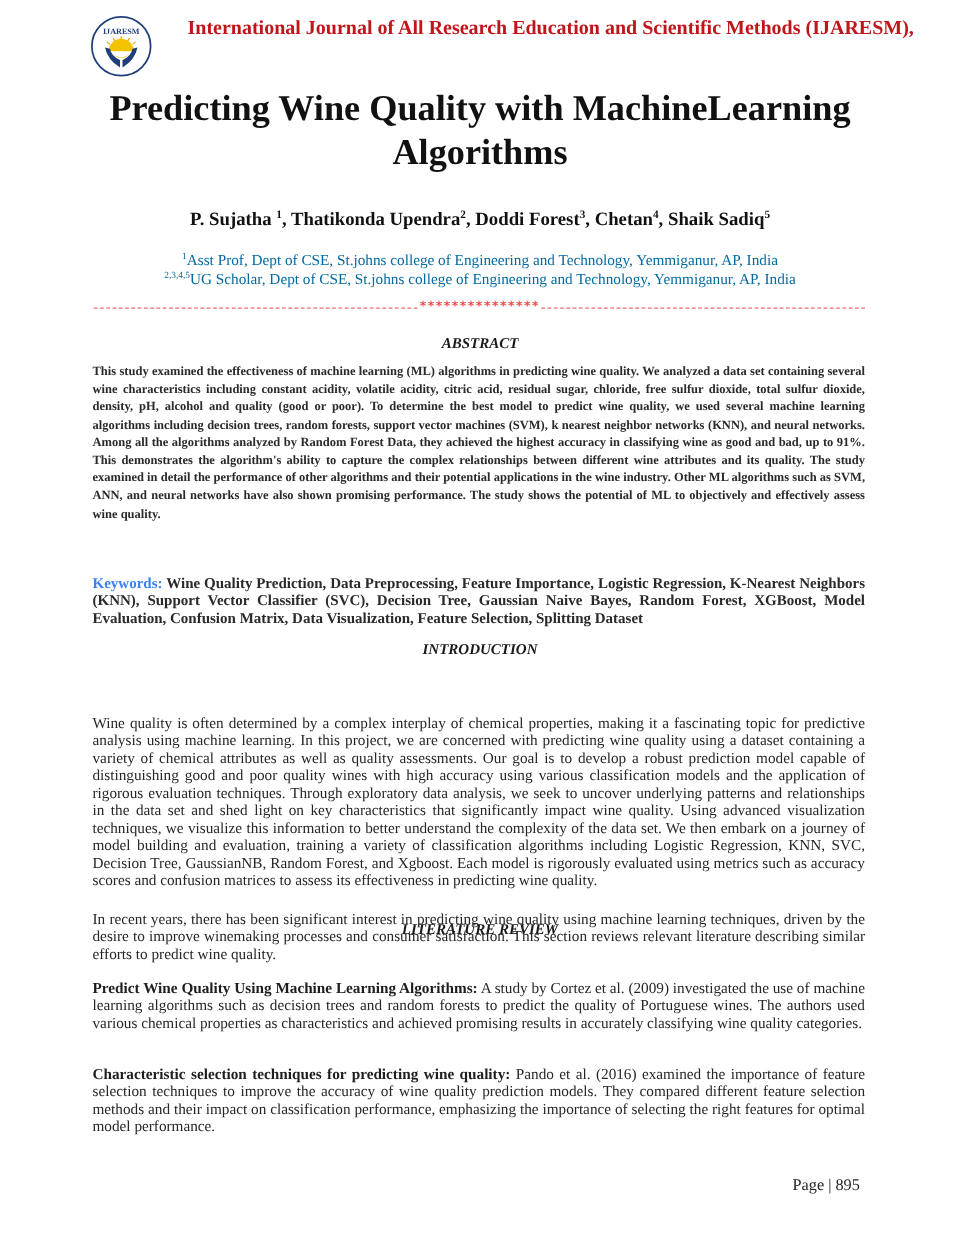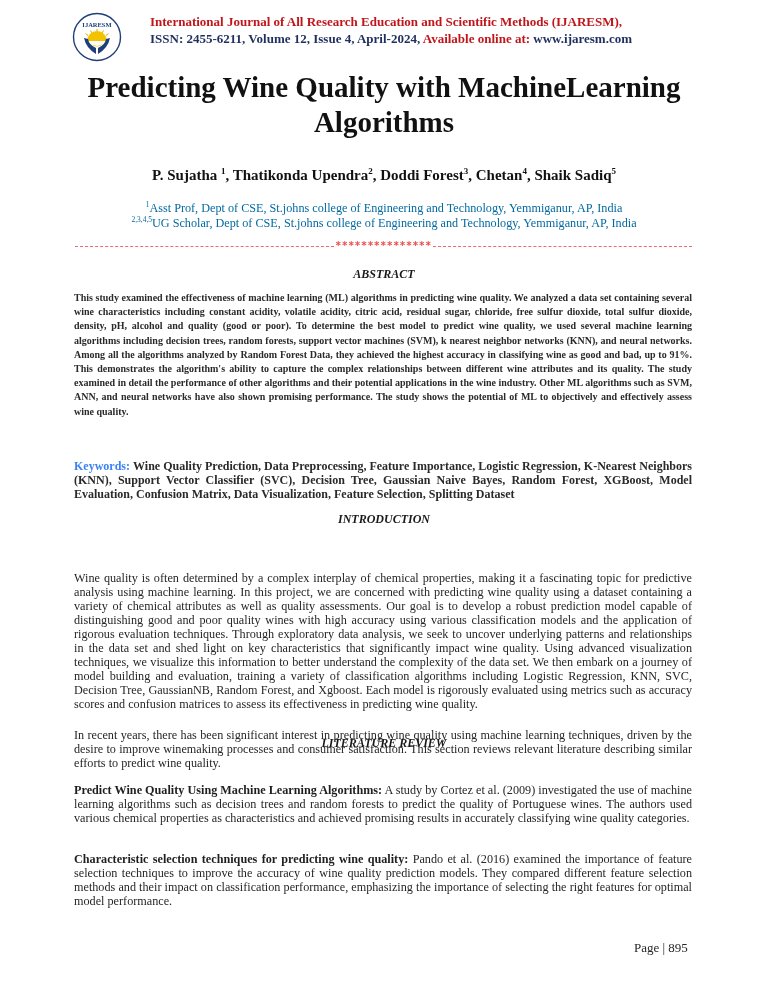--- a/index.html
+++ b/index.html
@@ -26,21 +26,21 @@
       position: absolute;
       left: 0;
       top: 4px;
       width: 50px;
       height: 50px;
     }
     .journal-line1, .journal-line2 {
       position: absolute;
       left: 78px;
       font-weight: bold;
-      font-size: 13px;
+      font-size: 16px;
       white-space: nowrap;
       letter-spacing: 0;
     }
     .journal-line1 { top: 6px; color: #c0161b; }
     .journal-line2 { top: 23px; color: #1f2f5f; }
     .journal-line2 .avail { color: #c0161b; }
     .journal-line2 .url { color: #1f2f5f; }
 
     .title {
       position: absolute;
@@ -172,25 +172,20 @@
         <line x1="16" y1="23.5" x2="13.5" y2="21.5"></line>
         <line x1="34" y1="23.5" x2="36.5" y2="21.5"></line>
       </g>
       <path d="M15 29 A10 10 0 0 1 35 29 Z" fill="#f4c300"></path>
       <path d="M12 26 Q14 36 24 42 L24 36 Q17 33 16 27 Z" fill="#1f3f7a"></path>
       <path d="M38 26 Q36 36 26 42 L26 36 Q33 33 34 27 Z" fill="#1f3f7a"></path>
       <path d="M18 31 Q25 38 32 31 Q28 34 25 34 Q22 34 18 31 Z" fill="#f4c300"></path>
     </svg>
   </div>
   <div class="journal-line1">International Journal of All Research Education and Scientific Methods (IJARESM),</div>
-  <div class="journal-line2">
-    <span>ISSN: 2455-6211, Volume 12, Issue 4, April-2024,</span>
-    <span class="avail">Available online at:</span>
-    <span class="url">www.ijaresm.com</span>
-  </div>
 </div>
 
 <div class="title">Predicting Wine Quality with MachineLearning Algorithms</div>
 
 <div class="authors">
   <span>P. Sujatha</span>&nbsp;<sup>1</sup>,
   <span>Thatikonda Upendra</span><sup>2</sup>,
   <span>Doddi Forest</span><sup>3</sup>,
   <span>Chetan</span><sup>4</sup>,
   <span>Shaik Sadiq</span><sup>5</sup>

